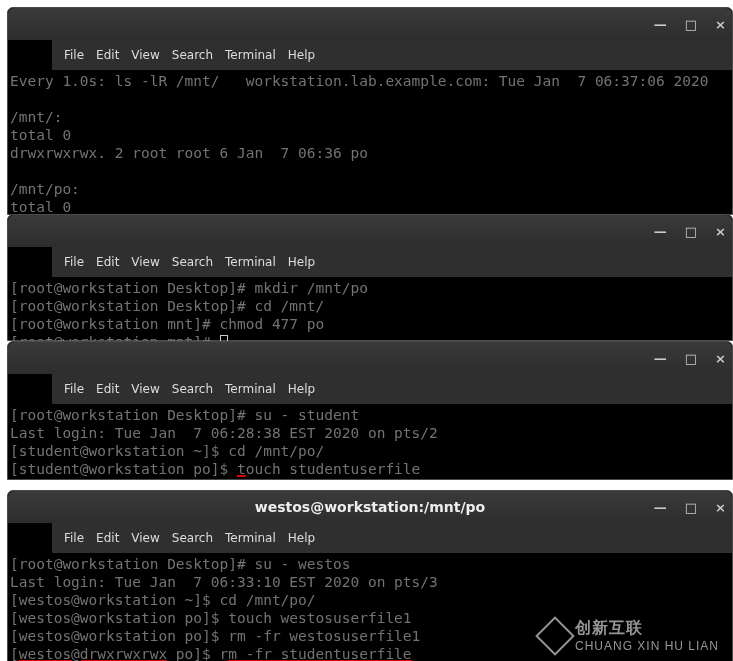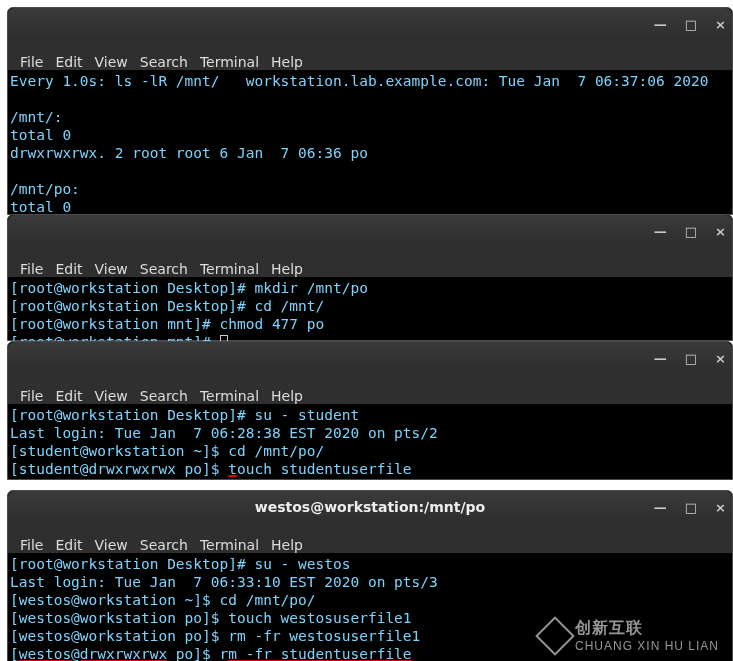--- a/index.html
+++ b/index.html
@@ -44,33 +44,34 @@
   .win-btn {
     color: #ccc;
     font-size: 13px;
     font-weight: bold;
     cursor: pointer;
   }
   .menubar {
     background: #2f2f2f;
     height: 30px;
     display: flex;
-    align-items: flex-end;
+    align-items: center;
     gap: 12px;
     padding: 0 12px;
     font-family: "DejaVu Sans", sans-serif;
-    font-size: 14px;
+    font-size: 12px;
     color: #ddd;
+    margin-left: 44px;
   }
   .menubar span { cursor: pointer; }
   .term-body {
     padding: 2px 2px;
     font-size: 14.5px;
     line-height: 18px;
-    color: #7dd3fc;
+    color: #737373;
     white-space: pre;
   }
   .underline-red {
     text-decoration: underline;
     text-decoration-color: #d00;
     text-decoration-thickness: 2px;
   }
   .cursor {
     display: inline-block;
     width: 8px;
@@ -162,21 +163,21 @@
     <span>File</span>
     <span>Edit</span>
     <span>View</span>
     <span>Search</span>
     <span>Terminal</span>
     <span>Help</span>
   </div>
   <div class="term-body"><span>[root@workstation Desktop]# su - student</span>
 <span>Last login: Tue Jan  7 06:28:38 EST 2020 on pts/2</span>
 <span>[student@workstation ~]$ cd /mnt/po/</span>
-<span>[student@drwxrwxrwx po]$ </span><span class="underline-red">t</span><span>ouch studentuserfile</span></div>
+<span>[student@workstation po]$ </span><span class="underline-red">t</span><span>ouch studentuserfile</span></div>
 </div>
 
 <div class="terminal" style="top:490px; height:201px;">
   <div class="titlebar">
     <span>westos@workstation:/mnt/po</span>
     <div class="win-controls">
       <span class="win-btn">—</span>
       <span class="win-btn">□</span>
       <span class="win-btn">×</span>
     </div>

